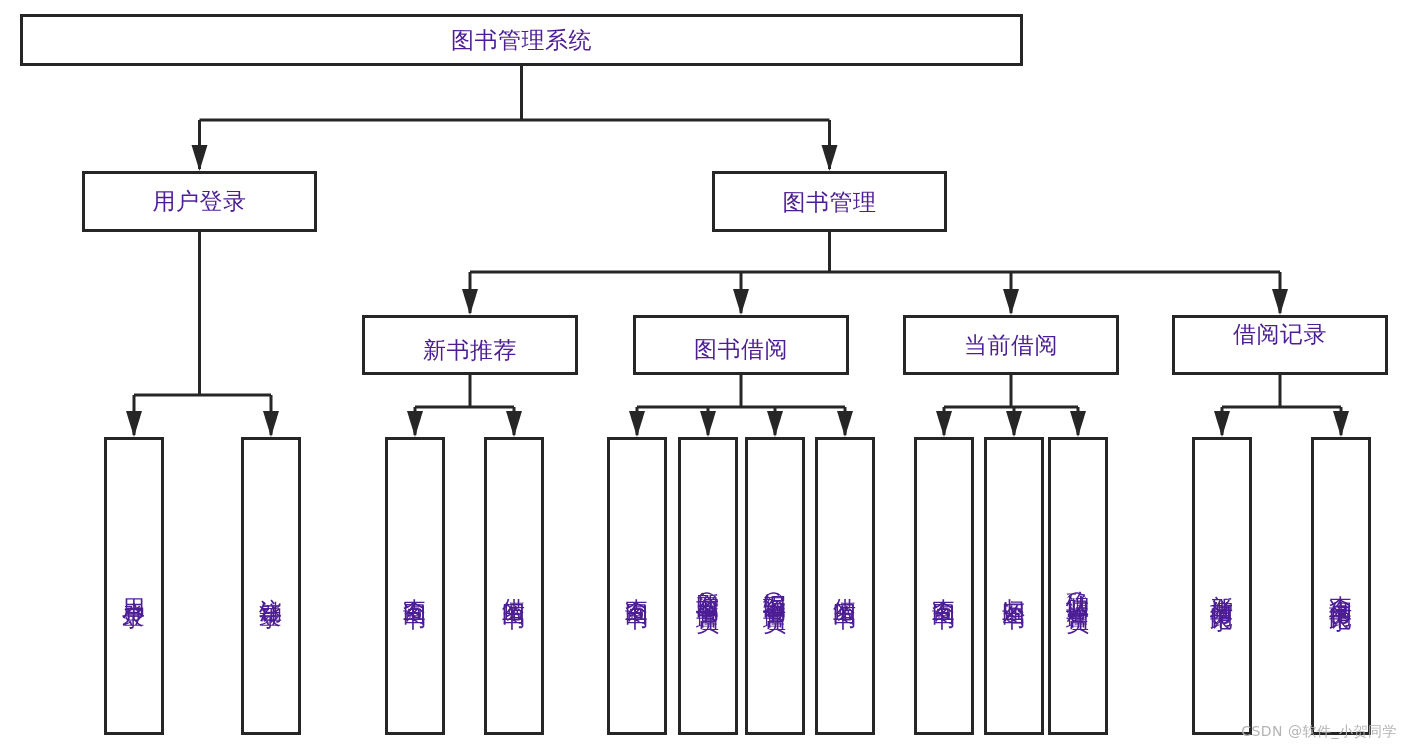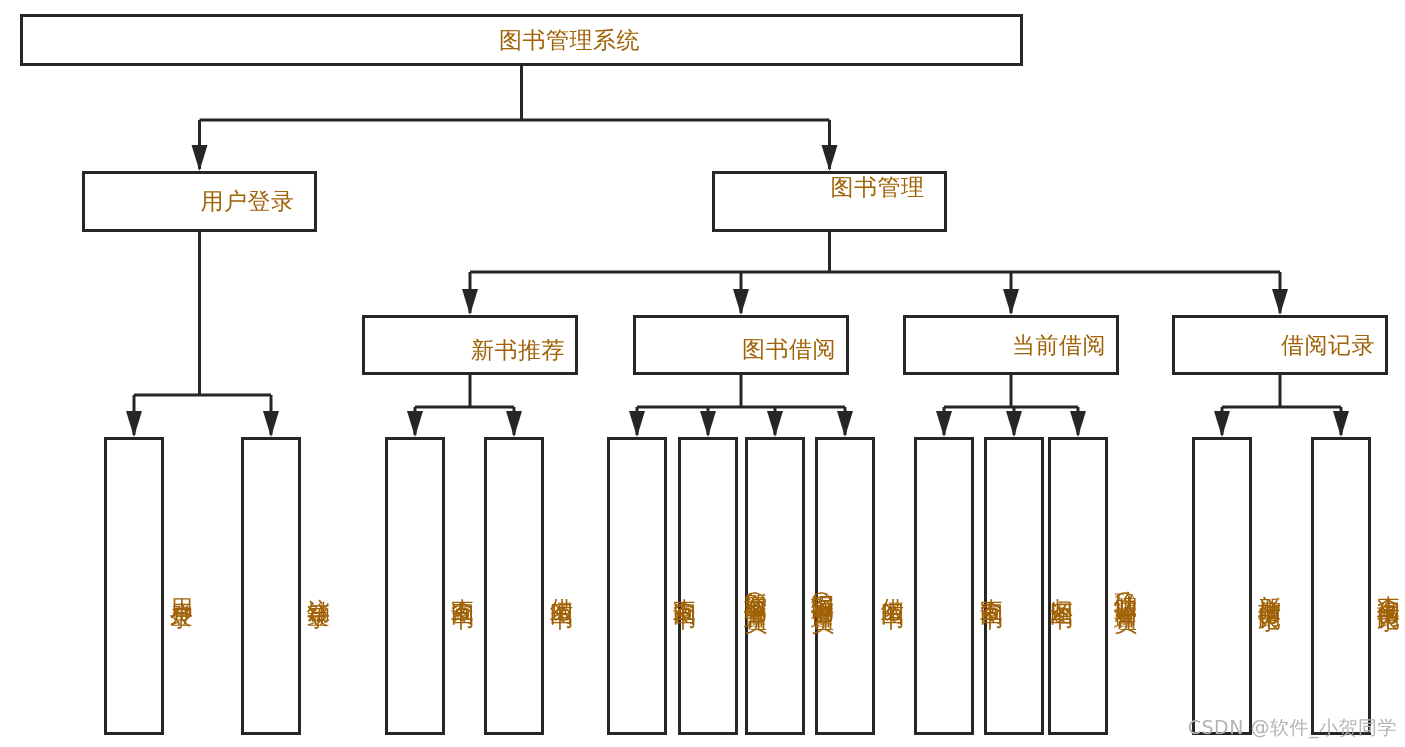--- a/index.html
+++ b/index.html
@@ -28,49 +28,48 @@
   .node-box {
     fill: #ffffff;
     stroke: #262626;
     stroke-width: 3;
   }
   .node-label {
     position: absolute;
     display: flex;
     align-items: center;
     justify-content: center;
-    color: #a16207;
+    color: #4c1d95;
     font-family: "DejaVu Sans", "Liberation Sans", sans-serif;
     font-size: 23px;
     line-height: 1.05;
     letter-spacing: 0.5px;
     white-space: nowrap;
     pointer-events: none;
-    padding-left: 48px;
   }
   .node-label.vertical {
     writing-mode: vertical-rl;
     text-orientation: upright;
     font-size: 23px;
     letter-spacing: 3px;
   }
   .connector {
     stroke: #262626;
     stroke-width: 3;
     fill: none;
   }
   .arrow-head {
     fill: #262626;
   }
   .watermark {
     position: absolute;
     right: 8px;
     bottom: 6px;
     color: #b4b4b4;
-    font-size: 19px;
+    font-size: 14px;
     font-family: "DejaVu Sans", "Liberation Sans", sans-serif;
     letter-spacing: 0.5px;
     white-space: nowrap;
     pointer-events: none;
     margin-left: 44px;
   }
 </style>
 </head>
 <body>
 
@@ -189,25 +188,25 @@
         <rect x="1193.5" y="438.5" width="57" height="295" class="node-box"></rect>
       </g>
       <g>
         <rect x="1312.5" y="438.5" width="57" height="295" class="node-box"></rect>
       </g>
     </svg>
 
   <div id="labels-layer">
       <div class="node-label" style="left: 20px; top: 14px; width: 1003px; height: 52px;">图书管理系统</div>
       <div class="node-label" style="left: 82px; top: 171px; width: 235px; height: 61px;">用户登录</div>
-      <div class="node-label" style="left: 712px; top: 157px; width: 235px; height: 61px; border-radius: 26px;">图书管理</div>
+      <div class="node-label" style="left: 712px; top: 172px; width: 235px; height: 61px; border-radius: 26px;">图书管理</div>
       <div class="node-label" style="left: 362px; top: 315px; width: 216px; height: 71px;">新书推荐</div>
       <div class="node-label" style="left: 633px; top: 319px; width: 216px; height: 60px;">图书借阅</div>
       <div class="node-label" style="left: 903px; top: 315px; width: 216px; height: 60px; text-align: right;">当前借阅</div>
-      <div class="node-label" style="left: 1172px; top: 315px; width: 216px; height: 60px;">借阅记录</div>
+      <div class="node-label" style="left: 1172px; top: 304px; width: 216px; height: 60px;">借阅记录</div>
       <div class="node-label vertical" style="left: 104px; top: 437px; width: 60px; height: 298px;">用户登录</div>
       <div class="node-label vertical" style="left: 241px; top: 437px; width: 60px; height: 298px;">注销登录</div>
       <div class="node-label vertical" style="left: 385px; top: 437px; width: 60px; height: 298px;">查询图书</div>
       <div class="node-label vertical" style="left: 484px; top: 437px; width: 60px; height: 298px;">借阅图书</div>
       <div class="node-label vertical" style="left: 607px; top: 437px; width: 60px; height: 298px;">查询图书</div>
       <div class="node-label vertical" style="left: 678px; top: 437px; width: 60px; height: 298px;">新增图书（管理员）</div>
       <div class="node-label vertical" style="left: 745px; top: 437px; width: 60px; height: 298px;">编辑图书（管理员）</div>
       <div class="node-label vertical" style="left: 815px; top: 437px; width: 60px; height: 298px;">借阅图书</div>
       <div class="node-label vertical" style="left: 914px; top: 437px; width: 60px; height: 298px;">查询图书</div>
       <div class="node-label vertical" style="left: 984px; top: 437px; width: 60px; height: 298px;">归还图书</div>

